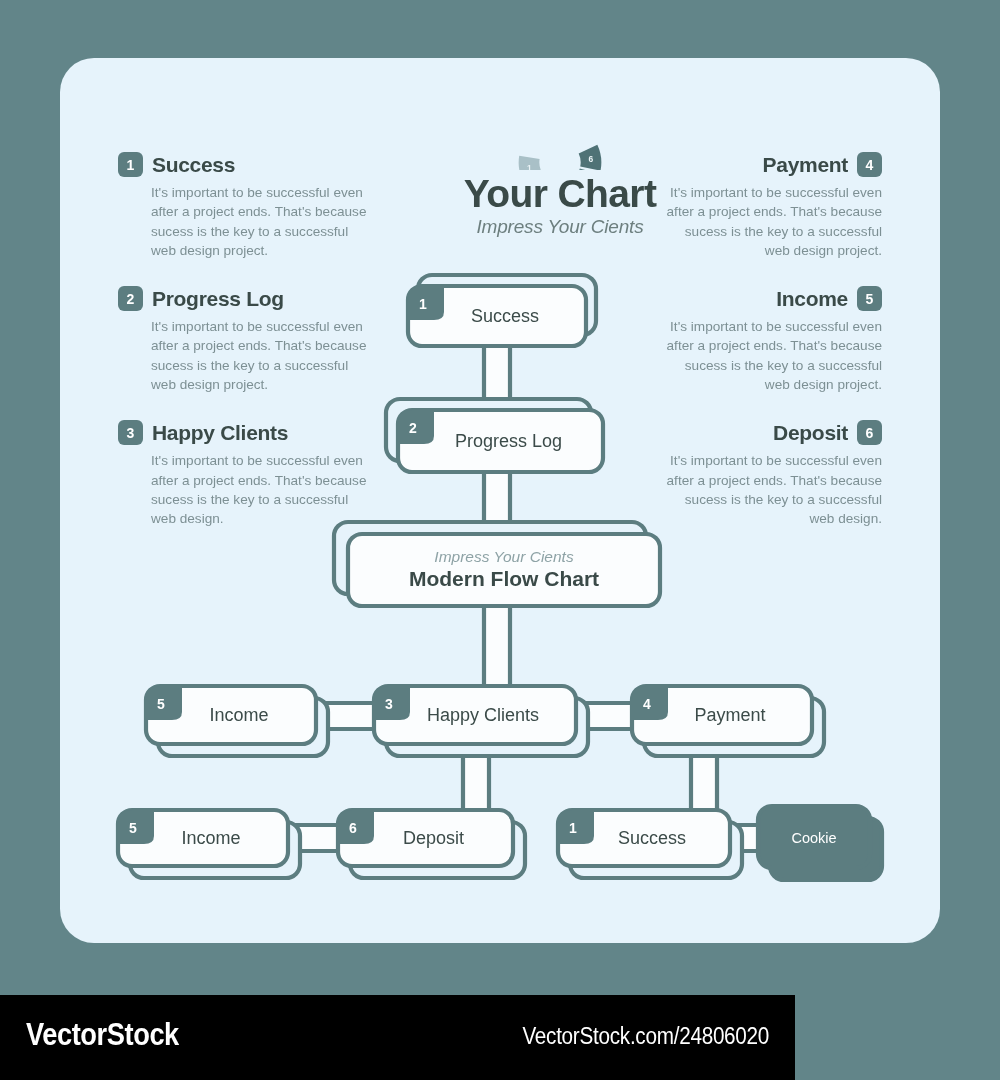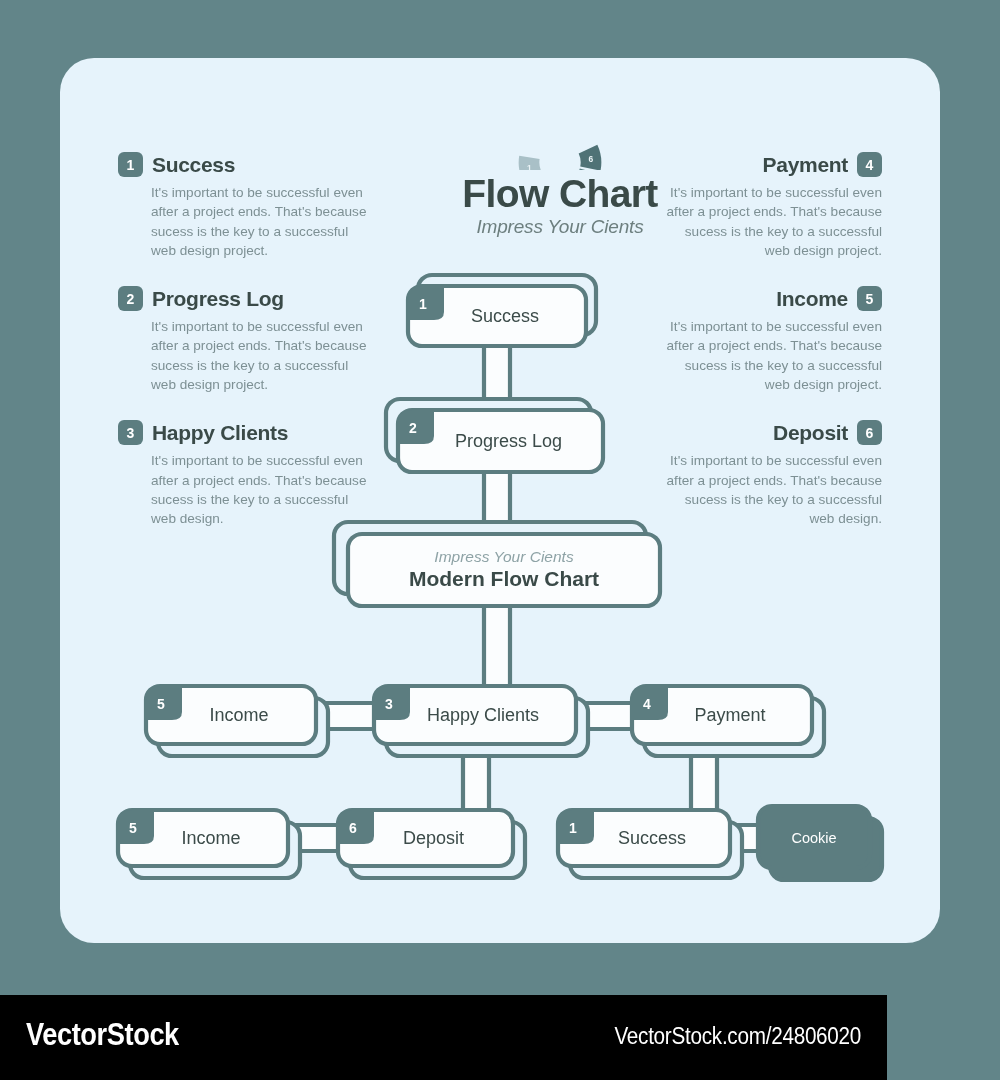--- a/index.html
+++ b/index.html
@@ -90,21 +90,21 @@
     margin-left: 33px;
   }
 
   
   #flow { position: absolute; left: 0; top: 0; width: 880px; height: 885px; }
 
   
   #footer {
     position: absolute;
     left: 0; top: 995px;
-    width: 887px; height: 85px;
+    width: 795px; height: 85px;
     background: #000000;
   }
   #footer-brand {
     position: absolute;
     left: 26px; top: 22px;
     color: #ffffff;
     font-size: 31px;
     font-weight: bold;
     letter-spacing: -0.5px;
     transform: scaleX(0.88);
@@ -136,21 +136,21 @@
             <path d="M43.945421489144735 98.96645589795125 A44 44 0 0 0 64.1407657860146 101.80472644253553 L62.0703828930073 79.90236322126776 A22 22 0 0 1 51.97271074457237 78.48322794897562 Z" fill="#7d9ca1"></path>
             <text x="55.40728766831783" y="94.07884626847182" fill="#eaf3f6" font-size="9" font-weight="bold" text-anchor="middle" font-family="&quot;Liberation Sans&quot;, sans-serif">3</text>
             <path d="M68.09385942695972 101.24915536258038 A44 44 0 0 0 86.72453694782462 92.9542433035584 L73.36226847391231 75.4771216517792 A22 22 0 0 1 64.04692971347986 79.62457768129019 Z" fill="#6a8d91"></path>
             <text x="73.42230922150142" y="91.54700010220583" fill="#eaf3f6" font-size="9" font-weight="bold" text-anchor="middle" font-family="&quot;Liberation Sans&quot;, sans-serif">4</text>
             <path d="M89.78254266603709 90.38827183326829 A44 44 0 0 0 102.16619327646586 70.57028816581888 L81.08309663823293 64.28514408290944 A22 22 0 0 1 74.89127133301855 74.19413591663414 Z" fill="#5d8084"></path>
             <text x="87.98558717316206" y="78.88733571969577" fill="#eaf3f6" font-size="9" font-weight="bold" text-anchor="middle" font-family="&quot;Liberation Sans&quot;, sans-serif">5</text>
             <path d="M103.13193168335576 66.69692297668152 A44 44 0 0 0 99.74675288598526 39.12685413026163 L79.87337644299262 48.56342706513081 A22 22 0 0 1 81.56596584167788 62.34846148834076 Z" fill="#4f7276"></path>
             <text x="92.75402300416363" y="57.37831166763016" fill="#eaf3f6" font-size="9" font-weight="bold" text-anchor="middle" font-family="&quot;Liberation Sans&quot;, sans-serif">6</text>
           </g>
       </svg>
-      <div id="logo-title">Flow Chart</div>
+      <div id="logo-title">Your Chart</div>
       <div id="logo-sub">Impress Your Cients</div>
     </div>
 
     <div class="side-col" id="col-left">
         <div class="side-item">
           <div class="side-head">
             <div class="side-badge" style="background: rgb(92, 125, 128);">1</div>
             <div class="side-title">Success</div>
           </div>
           <div class="side-body">It's important to be successful even after a project ends. That's because sucess is the key to a successful web design project.</div>

